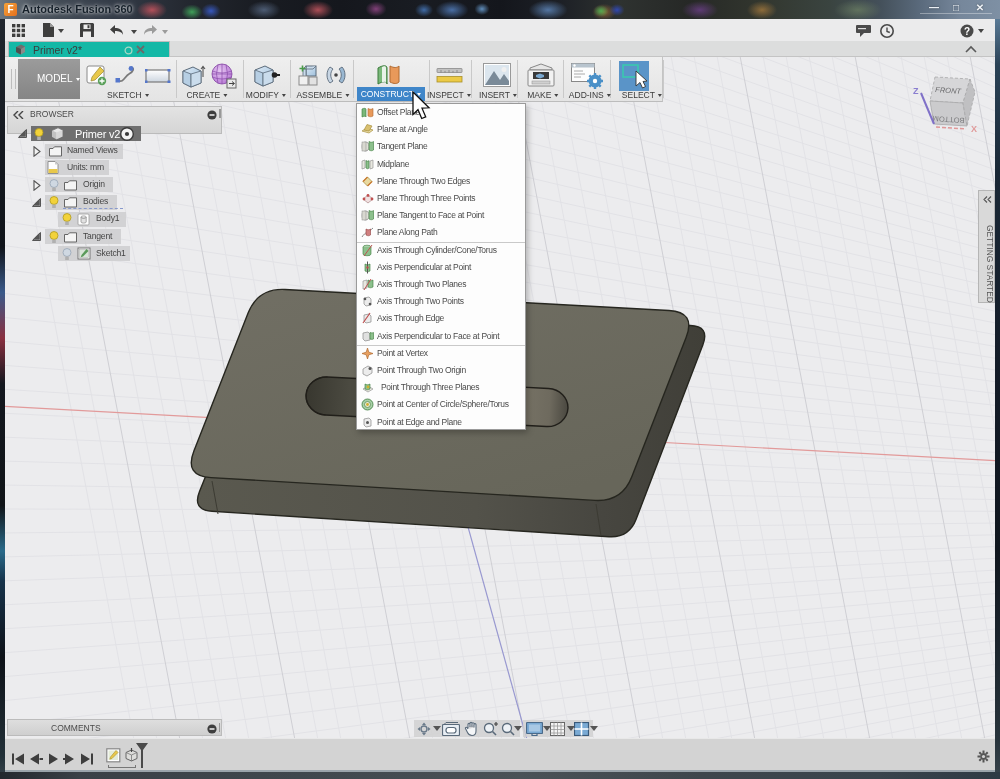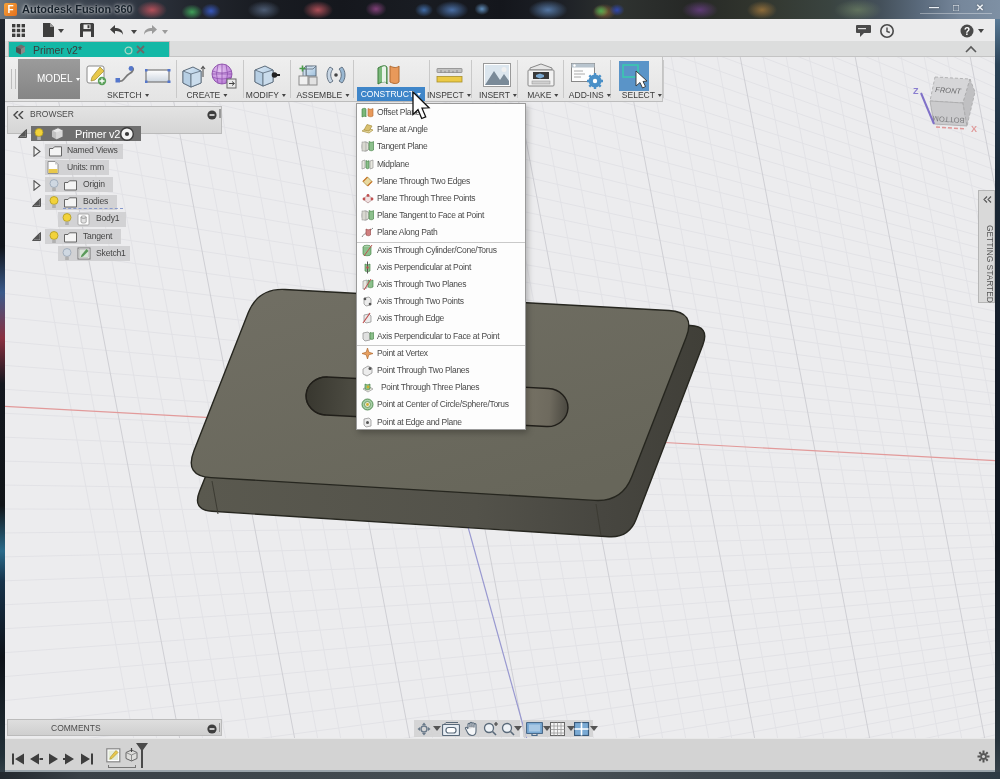--- a/index.html
+++ b/index.html
@@ -511,21 +511,21 @@
 <div class="mi" style="left:20px;top:226.5px">Axis Perpendicular to Face at Point</div>
 <div class="msep" style="top:240.7px"></div>
 <svg class="mico" style="top:242.8px" width="13" height="13">
         <path d="M6.5,1 L7.8,5.2 L12,6.5 L7.8,7.8 L6.5,12 L5.2,7.8 L1,6.5 L5.2,5.2 Z" fill="#e8a060" stroke="#b06a30" stroke-width="0.7"></path>
       </svg>
 <div class="mi" style="left:20px;top:243.7px">Point at Vertex</div>
 <svg class="mico" style="top:260.0px" width="13" height="13">
         <path d="M2,5 L7,2 L11,4 L11,9 L6,12 L2,10 Z" fill="#ececec" stroke="#888" stroke-width="0.7"></path>
         <circle cx="9" cy="4.5" r="1.5" fill="#555"></circle>
       </svg>
-<div class="mi" style="left:20px;top:260.9px">Point Through Two Planes</div>
+<div class="mi" style="left:20px;top:260.9px">Point Through Two Origin</div>
 <svg class="mico" style="top:277.2px" width="13" height="13">
         <path d="M2,8 L7,5 L12,8 L7,11 Z" fill="#e8e8e0" stroke="#888" stroke-width="0.6"></path>
         <path d="M4,3 C6,4 7,4 9,3 L9,8 C7,9 6,9 4,8 Z" fill="#8cc08c" stroke="#3a7a3a" stroke-width="0.6"></path>
         <circle cx="7" cy="6" r="1.4" fill="#d0b030"></circle>
       </svg>
 <div class="mi" style="left:24px;top:278.1px">Point Through Three Planes</div>
 <svg class="mico" style="top:294.4px" width="13" height="13">
         <circle cx="6.5" cy="6.5" r="5.5" fill="#a8d0a8" stroke="#3a7a3a" stroke-width="0.8"></circle>
         <circle cx="6.5" cy="6.5" r="3" fill="#e8e8d0" stroke="#3a7a3a" stroke-width="0.6"></circle>
         <circle cx="6.5" cy="6.5" r="1.4" fill="#d0b030"></circle>

